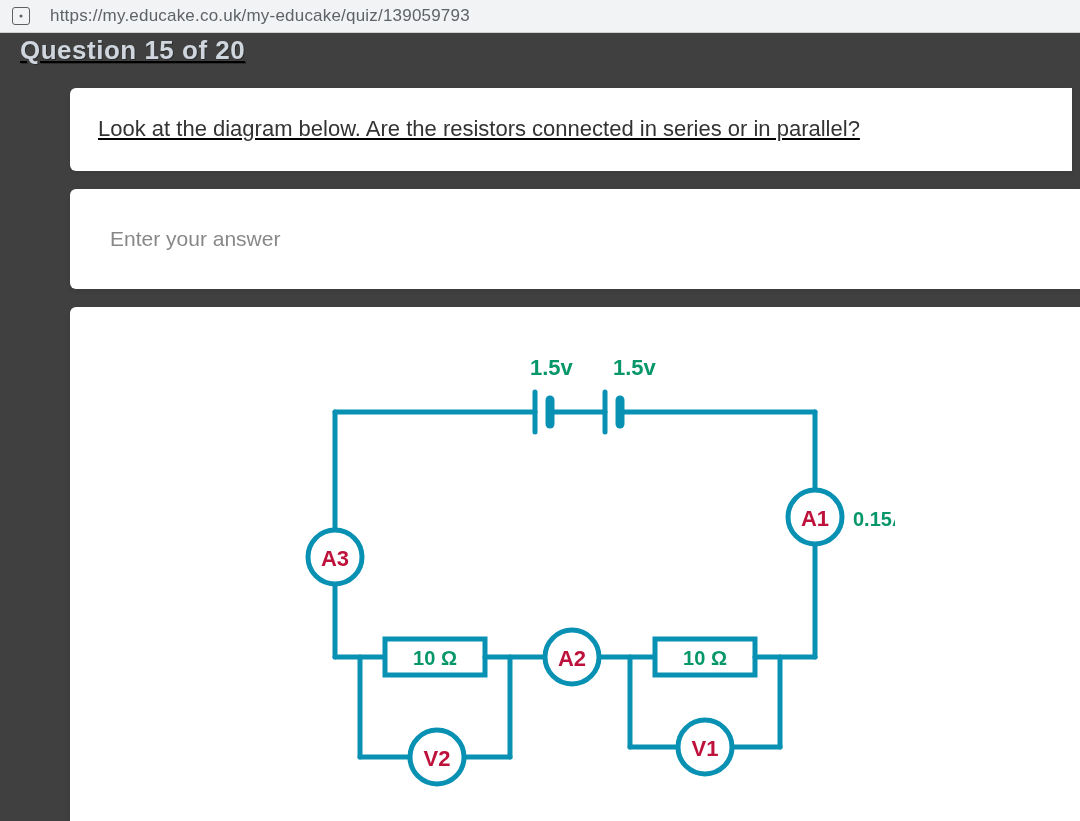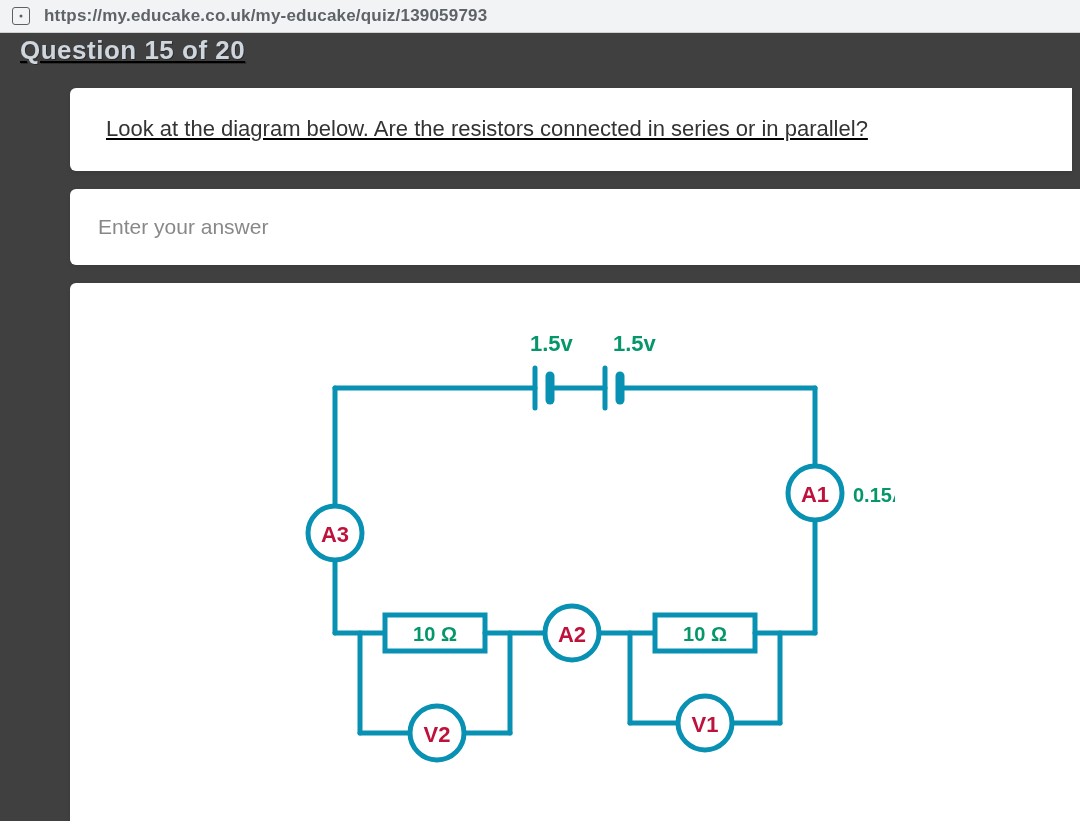--- a/index.html
+++ b/index.html
@@ -12,23 +12,22 @@
       background: #4a5568;
       width: 1080px;
       height: 821px;
       overflow: hidden;
     }
     .address-bar {
       background: #f1f3f4;
       padding: 6px 12px;
       display: flex;
       align-items: center;
-      gap: 14px;
+      gap: 20px;
       border-bottom: 1px solid #d0d0d0;
-      font-weight: bold;
     }
     .site-icon {
       width: 18px;
       height: 18px;
       border: 1.5px solid #606060;
       border-radius: 3px;
       position: relative;
     }
     .site-icon::after {
       content: '';
@@ -55,35 +54,35 @@
       color: #cfd6de;
       font-size: 26px;
       font-weight: 700;
       padding: 2px 20px 10px 20px;
       text-shadow: 1px 1px 0 rgba(0,0,0,0.3);
       letter-spacing: 0.5px;
     }
     .card {
       background: #ffffff;
       margin: 12px 8px 0 70px;
-      padding: 26px 36px;
+      padding: 26px 28px;
       border-radius: 6px 0 0 6px;
       box-shadow: 0 2px 4px rgba(0,0,0,0.1);
     }
     .question-text {
       color: #333;
       font-size: 22px;
       line-height: 1.4;
     }
     .answer-card {
       background: #ffffff;
       margin: 18px 0 0 70px;
       border-radius: 6px 0 0 6px;
       box-shadow: 0 2px 4px rgba(0,0,0,0.1);
-      padding: 0;
+      padding: 12px;
     }
     .answer-input {
       width: 100%;
       border: none;
       padding: 26px 28px;
       font-size: 21px;
       color: #333;
       outline: none;
       background: transparent;
     }

